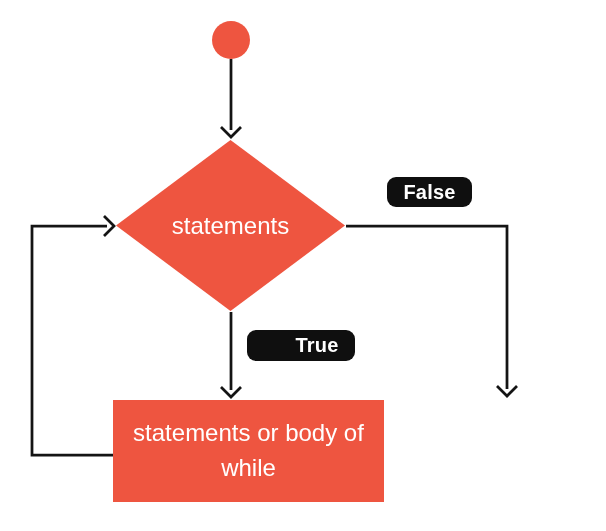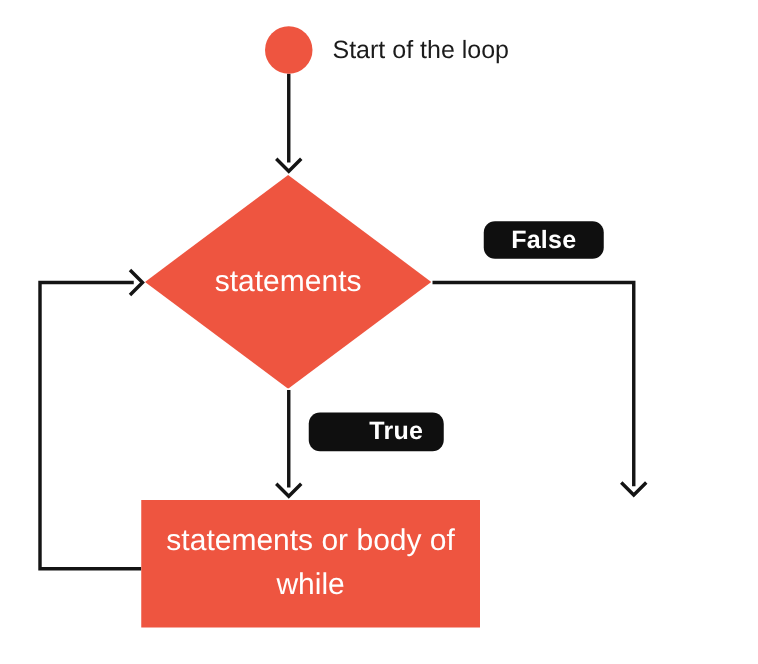--- a/index.html
+++ b/index.html
@@ -36,21 +36,21 @@
     clip-path:polygon(50% 0%,100% 50%,50% 100%,0% 50%);
     color:var(--node-text);
     font-size:24px;
   }
   .badge{
     background:var(--badge-bg);color:#ffffff;
     border-radius:9px;
     font-size:20px;font-weight:600;
     letter-spacing:.2px;
   }
-  .badge-false{left:387px;top:177px;width:96px;height:30px;}
+  .badge-false{left:387px;top:177px;width:85px;height:30px;}
   .badge-true{left:247px;top:330px;width:76px;height:31px;padding-left:32px;}
   .body-rect{
     left:113px;top:400px;width:271px;height:102px;
     background:var(--accent);
     color:var(--node-text);
     font-size:24px;line-height:1.45;
     text-align:center;
     padding:16px 18px;box-sizing:border-box;
   }
   .exit-label{
@@ -73,21 +73,20 @@
 
     <path class="edge" d="M231 312 V390"></path>
     <path class="edge" d="M221 387 L231 397 L241 387"></path>
 
     <path class="edge" d="M113 455 H32 V226 H107"></path>
     <path class="edge" d="M104 216 L114 226 L104 236"></path>
   </svg>
 
   <div class="node start-circle"></div>
 
-  <div class="node start-label">Start of the loop</div>
 
   <div class="node diamond">
     <span>statements</span>
   </div>
 
   <div class="node badge badge-false">
     <span>False</span>
   </div>
 
   <div class="node badge badge-true">

